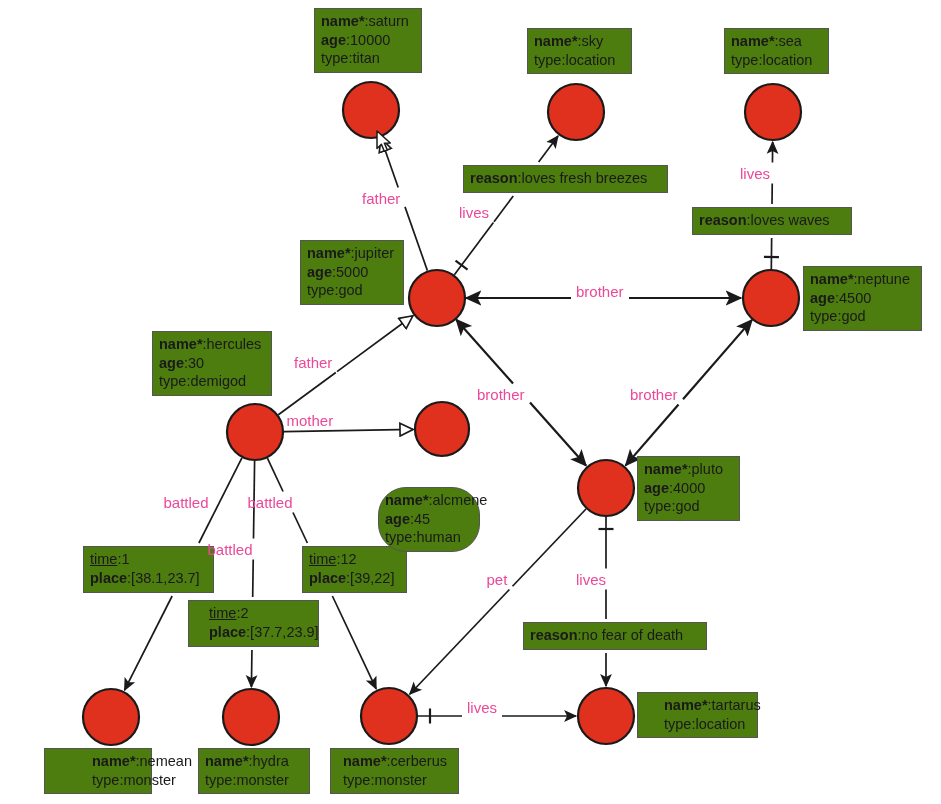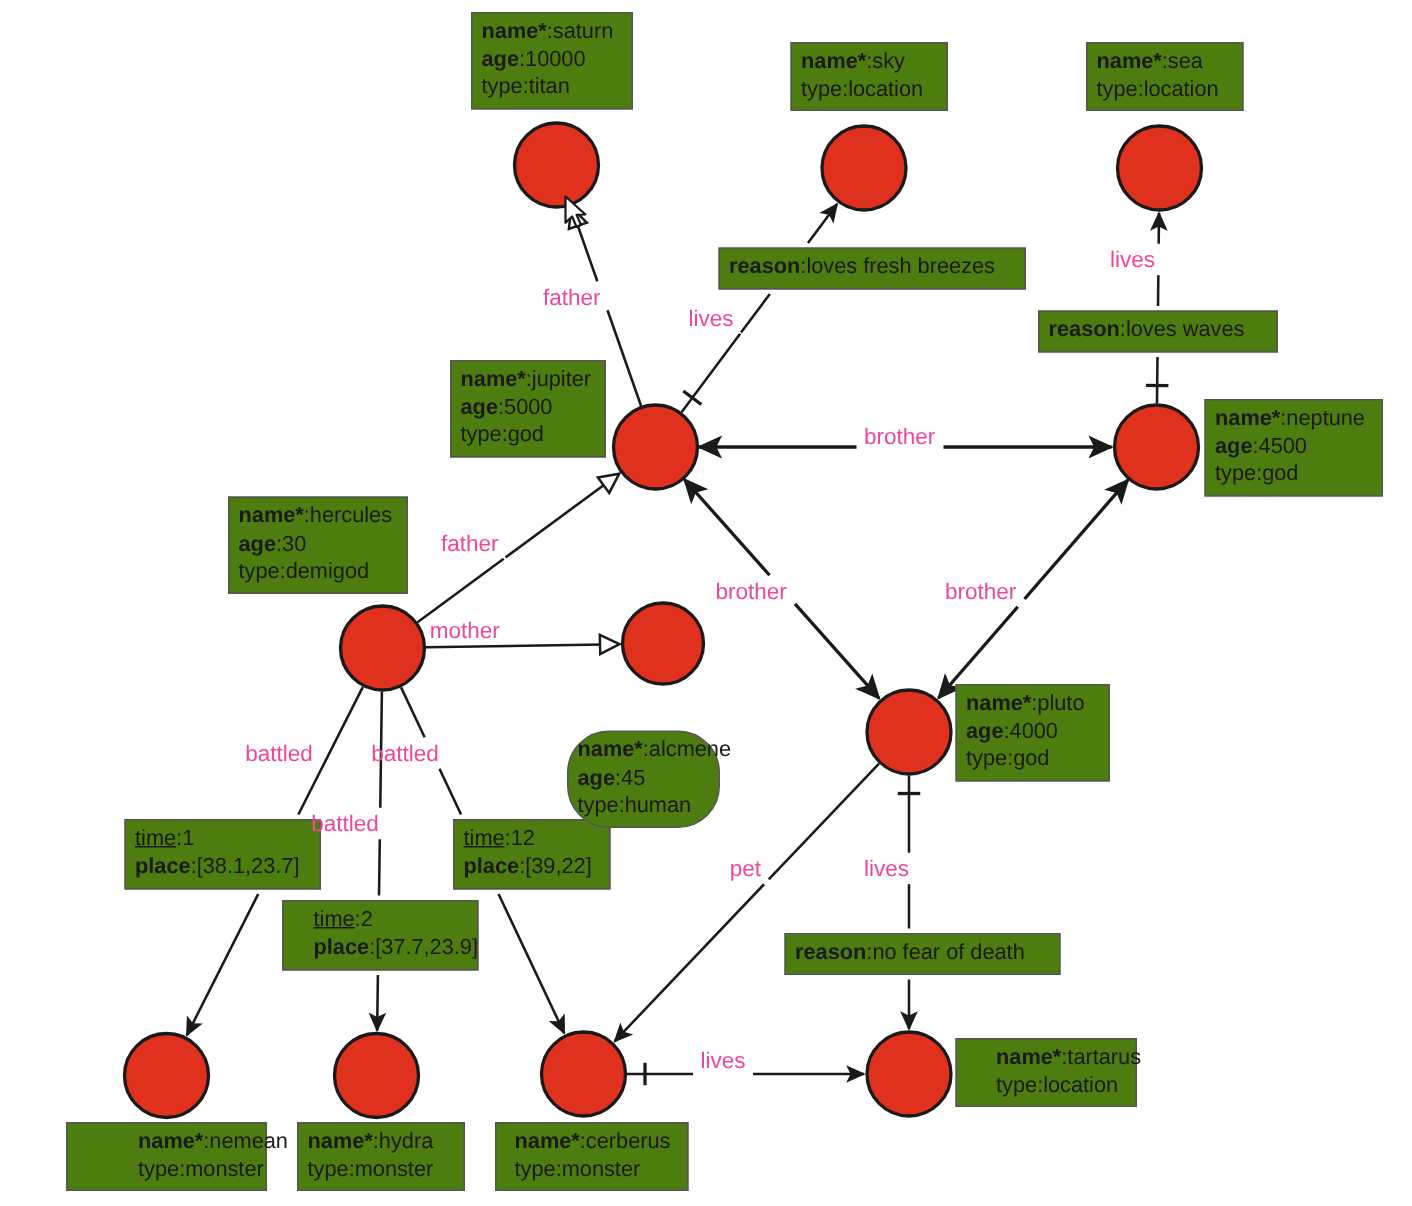--- a/index.html
+++ b/index.html
@@ -81,21 +81,21 @@
         <circle cx="442" cy="429" r="27" class="node-circle"></circle>
         <circle cx="606" cy="488" r="28" class="node-circle"></circle>
         <circle cx="111" cy="717" r="28" class="node-circle"></circle>
         <circle cx="251" cy="717" r="28" class="node-circle"></circle>
         <circle cx="389" cy="716" r="28" class="node-circle"></circle>
         <circle cx="606" cy="716" r="28" class="node-circle"></circle>
       </g>
   </svg>
 
   <div id="boxes-layer">
-      <div class="prop-box" style="left: 479px; top: 165px; width: 205px; min-height: 28px;">
+      <div class="prop-box" style="left: 463px; top: 165px; width: 205px; min-height: 28px;">
         <div><span class="kb">reason</span><span>:loves fresh breezes</span></div>
       </div>
       <div class="prop-box" style="left: 692px; top: 207px; width: 160px; min-height: 28px;">
         <div><span class="kb">reason</span><span>:loves waves</span></div>
       </div>
       <div class="prop-box" style="left: 83px; top: 546px; width: 131px; min-height: 47px;">
         <div><span class="ku">time</span><span>:1</span></div>
         <div><span class="kb">place</span><span>:[38.1,23.7]</span></div>
       </div>
       <div class="prop-box" style="left: 188px; top: 600px; width: 131px; min-height: 47px; padding-left: 20px;">
@@ -140,21 +140,21 @@
       <div class="prop-box" style="left: 378px; top: 487px; width: 102px; min-height: 65px; border-radius: 28px;">
         <div><span class="kb">name*</span><span>:alcmene</span></div>
         <div><span class="kb">age</span><span>:45</span></div>
         <div><span class="">type</span><span>:human</span></div>
       </div>
       <div class="prop-box" style="left: 637px; top: 456px; width: 103px; min-height: 65px;">
         <div><span class="kb">name*</span><span>:pluto</span></div>
         <div><span class="kb">age</span><span>:4000</span></div>
         <div><span class="">type</span><span>:god</span></div>
       </div>
-      <div class="prop-box" style="left: 44px; top: 748px; width: 134px; min-height: 45px; padding-left: 47px;">
+      <div class="prop-box" style="left: 44px; top: 748px; width: 108px; min-height: 45px; padding-left: 47px;">
         <div><span class="kb">name*</span><span>:nemean</span></div>
         <div><span class="">type</span><span>:monster</span></div>
       </div>
       <div class="prop-box" style="left: 198px; top: 748px; width: 112px; min-height: 45px;">
         <div><span class="kb">name*</span><span>:hydra</span></div>
         <div><span class="">type</span><span>:monster</span></div>
       </div>
       <div class="prop-box" style="left: 330px; top: 748px; width: 129px; min-height: 45px; padding-left: 12px;">
         <div><span class="kb">name*</span><span>:cerberus</span></div>
         <div><span class="">type</span><span>:monster</span></div>

